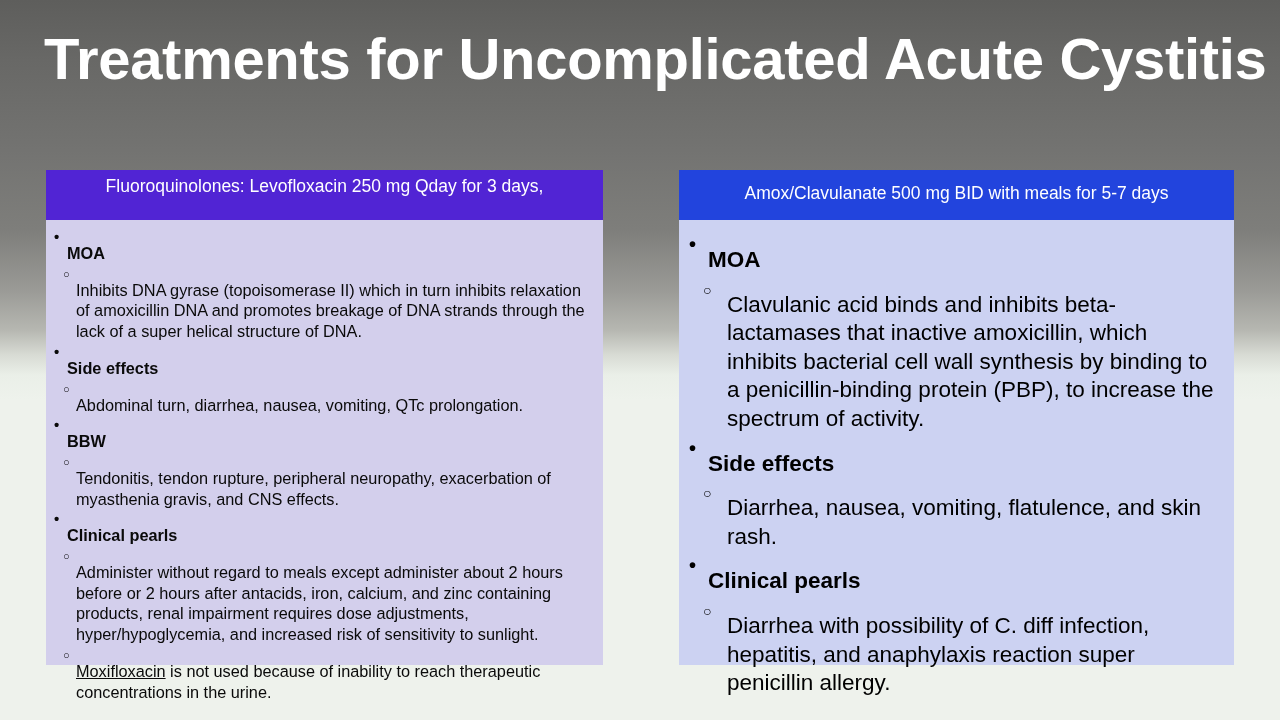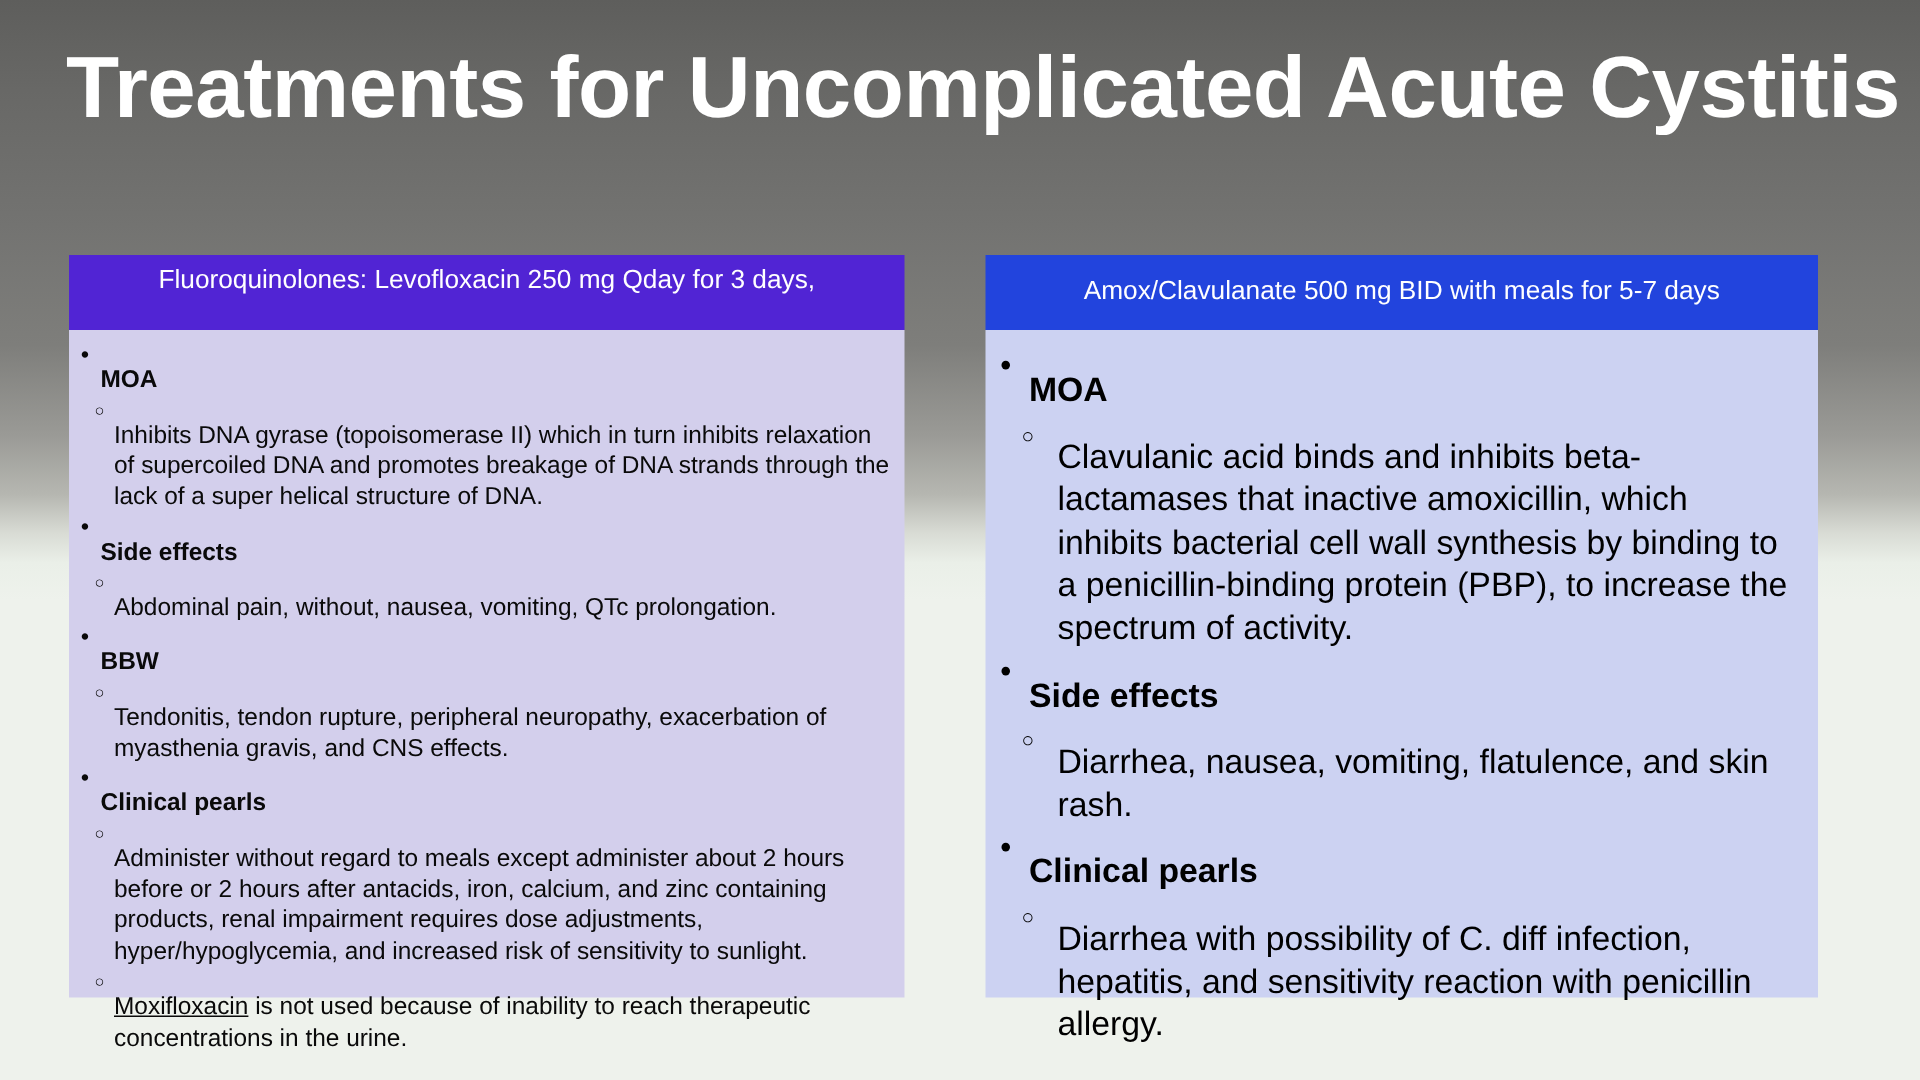--- a/index.html
+++ b/index.html
@@ -78,21 +78,21 @@
     background: #d3cfec;
     height: 445px;
     padding: 7px 10px 0 8px;
     font-size: 16.3px;
     line-height: 20.7px;
     color: #0a0a0a;
   }
 
   
   #panel-right {
-    left: 657px;
+    left: 679px;
     top: 170px;
     width: 555px;
   }
   #panel-right .panel-header {
     background: #2244dd;
     height: 50px;
     padding: 12px 14px 0 14px;
     font-size: 17.5px;
     line-height: 22px;
   }
@@ -173,30 +173,30 @@
       <span class="blk">Fluoroquinolones: Levofloxacin 250 mg Qday for 3 days,</span>
     </div>
     <div class="panel-body">
 
       <div class="lvl1">
         <span class="bullet-dot">•</span>
         <span class="txt">MOA</span>
       </div>
       <div class="lvl2">
         <span class="bullet-circle">○</span>
-        <span class="txt">Inhibits DNA gyrase (topoisomerase II) which in turn inhibits relaxation of supercoiled DNA and promotes breakage of DNA strands through the lack of a super helical structure of DNA.</span>
+        <span class="txt">Inhibits DNA gyrase (topoisomerase II) which in turn inhibits relaxation of amoxicillin DNA and promotes breakage of DNA strands through the lack of a super helical structure of DNA.</span>
       </div>
 
       <div class="lvl1">
         <span class="bullet-dot">•</span>
         <span class="txt">Side effects</span>
       </div>
       <div class="lvl2">
         <span class="bullet-circle">○</span>
-        <span class="txt">Abdominal pain, without, nausea, vomiting, QTc prolongation.</span>
+        <span class="txt">Abdominal turn, diarrhea, nausea, vomiting, QTc prolongation.</span>
       </div>
 
       <div class="lvl1">
         <span class="bullet-dot">•</span>
         <span class="txt">BBW</span>
       </div>
       <div class="lvl2">
         <span class="bullet-circle">○</span>
         <span class="txt">Tendonitis, tendon rupture, peripheral neuropathy, exacerbation of myasthenia gravis, and CNS effects.</span>
       </div>
@@ -238,19 +238,19 @@
         <span class="bullet-circle">○</span>
         <span class="txt">Diarrhea, nausea, vomiting, flatulence, and skin rash.</span>
       </div>
 
       <div class="lvl1">
         <span class="bullet-dot">•</span>
         <span class="txt">Clinical pearls</span>
       </div>
       <div class="lvl2">
         <span class="bullet-circle">○</span>
-        <span class="txt">Diarrhea with possibility of C. diff infection, hepatitis, and sensitivity reaction with penicillin allergy.</span>
+        <span class="txt">Diarrhea with possibility of C. diff infection, hepatitis, and anaphylaxis reaction super penicillin allergy.</span>
       </div>
 
     </div>
   </div>
 
 </div>
 
 </body></html>

